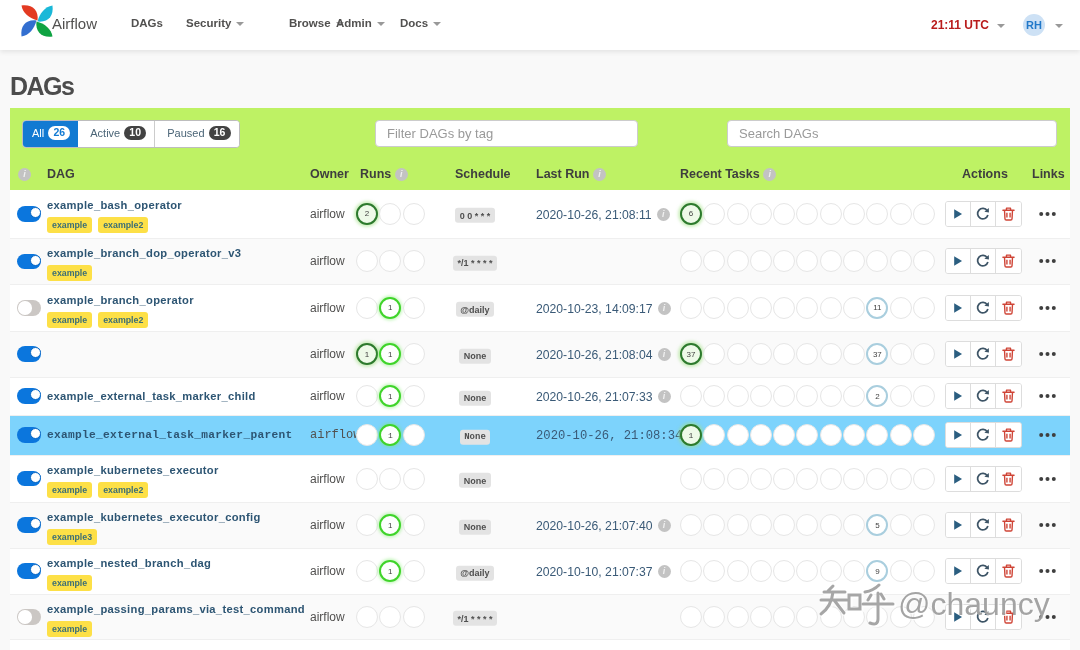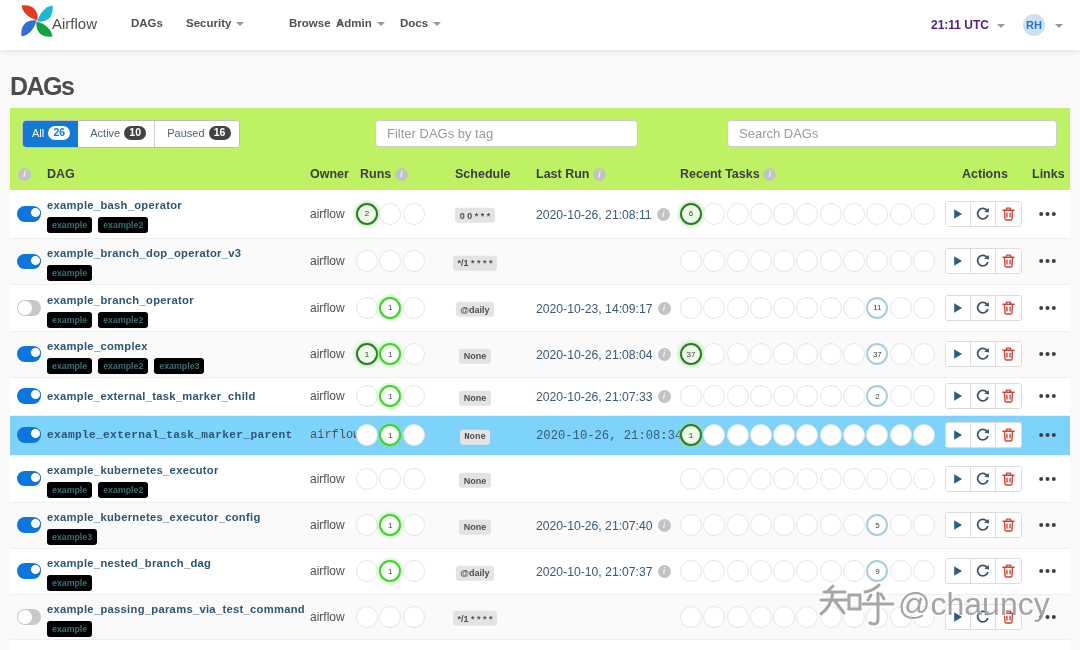--- a/index.html
+++ b/index.html
@@ -4,21 +4,21 @@
 * { margin:0; padding:0; box-sizing:border-box; }
 html,body { width:1080px; height:650px; overflow:hidden;
   font-family:"Liberation Sans", sans-serif; background:#f9f9f9; }
 .hdr { position:absolute; left:0; top:0; width:1080px; height:50px; background:#fff;
   box-shadow:0 2px 5px rgba(0,0,0,.09); z-index:2; }
 .logo { position:absolute; left:19px; top:3px; }
 .brand { position:absolute; left:52px; top:14.5px; font-size:15px; color:#51504f; }
 .nav { position:absolute; top:17px; font-size:11.5px; font-weight:bold; color:#51504f; }
 .caret { display:inline-block; width:0; height:0; border-left:4px solid transparent;
   border-right:4px solid transparent; border-top:4px solid #999; margin-left:5px; vertical-align:middle; }
-.time { position:absolute; left:931px; top:17.5px; font-size:12px; font-weight:bold; color:#4c1d95; }
+.time { position:absolute; left:931px; top:17.5px; font-size:12px; font-weight:bold; color:#b91c1c; }
 .avatar { position:absolute; left:1023px; top:14px; width:22px; height:22px; border-radius:50%;
   background:#cde1f5; color:#2178c9; font-size:11px; font-weight:bold; text-align:center; line-height:22px; }
 h1 { position:absolute; left:10px; top:72px; font-size:25px; color:#4c4c4c; letter-spacing:-1.5px; }
 .panel { position:absolute; left:10px; top:108px; width:1060px; height:82px; background:#bef264; }
 .tabs { position:absolute; left:12px; top:12px; display:flex; height:27.5px;
   border:1px solid #bdbdbd; border-radius:4px; overflow:hidden; background:#fff; }
 .tab { padding:0 8px 0 12px; font-size:11px; line-height:25.5px; color:#4b6577; background:#fff;
   border-right:1px solid #ccc; }
 .tab:last-child { border-right:none; }
 .tab.act { background:#127ad2; color:#fff; border-color:#127ad2; padding:0 7px 0 9px; }
@@ -40,21 +40,21 @@
 .tgl { position:absolute; left:7px; top:50%; margin-top:-7.75px; width:23.5px; height:15.5px; border-radius:8px; }
 .tgl.on { background:#0b76dd; }
 .tgl.off { background:#cbc7c4; }
 .knob { position:absolute; top:1px; width:13.5px; height:13.5px; border-radius:50%; background:#fff; }
 .tgl.on .knob { right:0; top:1px; width:11px; height:11px; border:1.5px solid #0b68c4; }
 .tgl.off .knob { left:1px; }
 .namebox { position:absolute; left:37px; top:8.5px; font-size:11.2px; line-height:12px; }
 .nb-c { top:50%; transform:translateY(-50%); }
 .dagname { font-size:11.2px; font-weight:bold; color:#2d5573; letter-spacing:0.3px; }
 .tags { margin-top:6px; }
-.tag { display:inline-block; background:#000000; color:#3c6e76; font-size:8.8px; font-weight:bold;
+.tag { display:inline-block; background:#fde047; color:#3c6e76; font-size:8.8px; font-weight:bold;
   border-radius:3px; padding:2.2px 5px; margin-right:6px; }
 .owner { position:absolute; left:300px; top:50%; transform:translateY(-50%); font-size:12px; color:#51504f; }
 .runs, .recent { position:absolute; top:50%; transform:translateY(-50%); display:flex; }
 .runs { left:346px; }
 .recent { left:670px; }
 .circ { position:relative; width:22px; height:22px; border-radius:50%; background:#fff;
   margin-right:1.3px; flex:none; }
 .cnum { position:absolute; left:0; top:0; width:100%; height:100%; display:flex; align-items:center;
   justify-content:center; font-size:8px; color:#3f3f3f; }
 .schedwrap { position:absolute; left:435px; width:60px; top:50%; transform:translateY(-50%); text-align:center; }
@@ -310,21 +310,20 @@
           <circle cx="2.2" cy="2.5" r="2" fill="#3f3f3f"></circle>
           <circle cx="8.5" cy="2.5" r="2" fill="#3f3f3f"></circle>
           <circle cx="14.8" cy="2.5" r="2" fill="#3f3f3f"></circle>
         </svg>
       </span>
 </div>
     <div class="row" style="height:46px;background:#fafafa;">
   <span class="tgl on">
         <span class="knob"></span>
       </span>
-  <div class="namebox"><a class="dagname">example_complex</a><div class="tags"><span class="tag">example</span><span class="tag">example2</span><span class="tag">example3</span></div></div>
   <span class="owner">airflow</span>
   <div class="runs">
         <span class="circ s">
           <span class="cnum">1</span>
         </span>
         <span class="circ r">
           <span class="cnum">1</span>
         </span>
         <span class="circ e"></span>
       </div>

